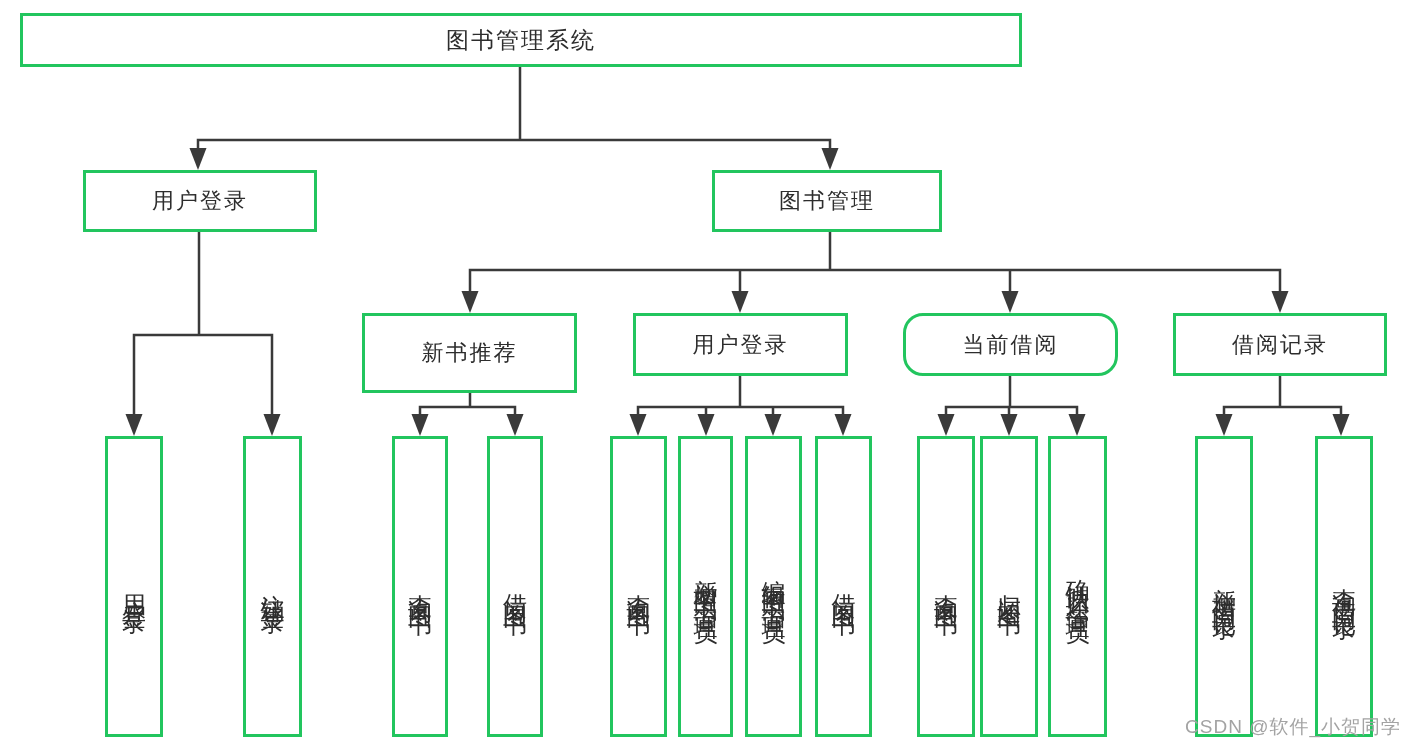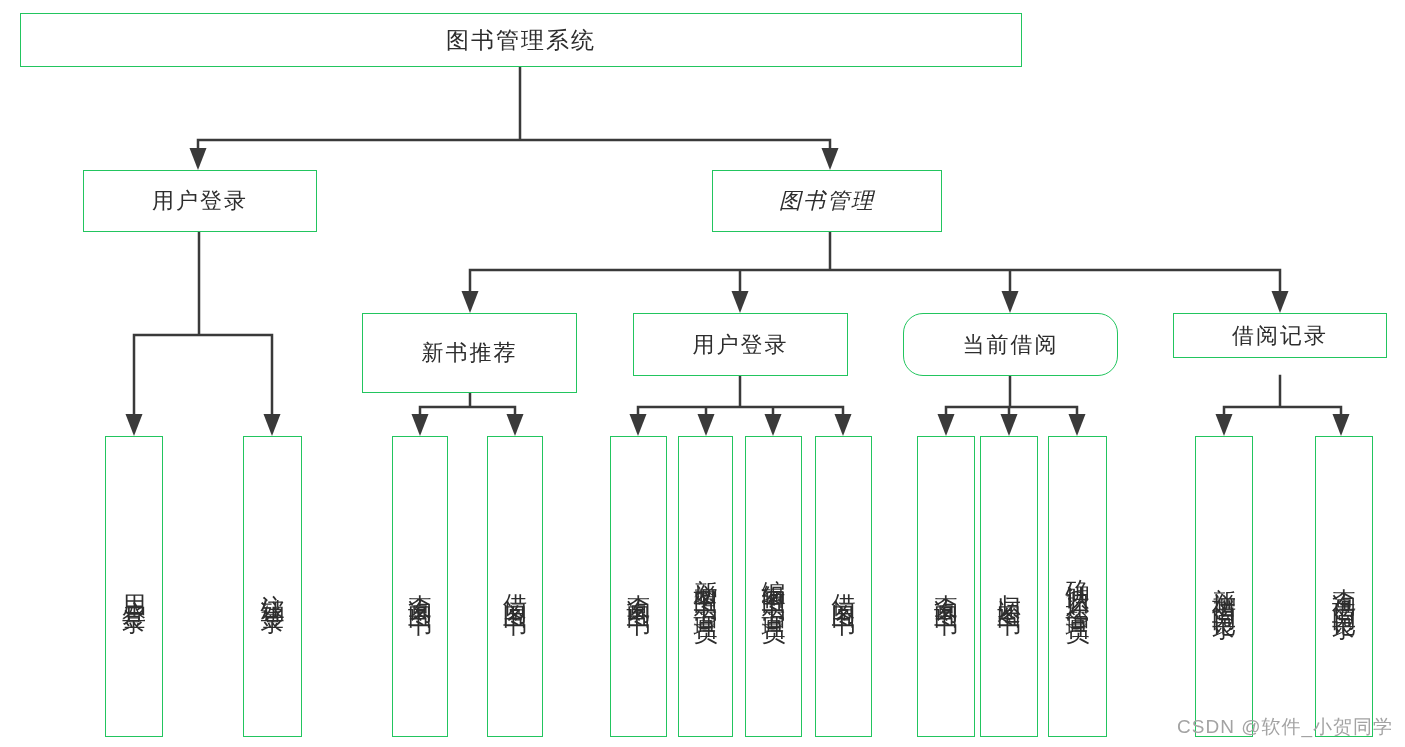--- a/index.html
+++ b/index.html
@@ -14,41 +14,41 @@
   .edges {
     position: absolute;
     left: 0; top: 0;
     width: 1405px; height: 747px;
     pointer-events: none;
   }
   .node {
     position: absolute;
     box-sizing: border-box;
     background: #ffffff;
-    border: 1px solid #22c55e;
+    border: 3px solid #22c55e;
     display: flex;
     align-items: center;
     justify-content: center;
     color: #2d2d2d;
     font-size: 22px;
     letter-spacing: 2px;
     white-space: nowrap;
     z-index: 2;
   }
   .node.root { font-size: 23px; }
   .leaf span {
     writing-mode: vertical-rl;
     text-orientation: mixed;
     font-size: 24px;
     letter-spacing: 6px;
     line-height: 1;
   }
   .watermark {
     position: absolute;
-    right: 12px;
+    right: 4px;
     bottom: 7px;
     font-size: 19px;
     letter-spacing: 1px;
     color: #a3a3a3;
     z-index: 5;
     white-space: nowrap;
   }
 </style>
 </head>
 <body>
@@ -93,34 +93,34 @@
     </g>
   </svg>
 
   <div class="node root" style="left:20px; top:13px; width:1002px; height:54px;">
     <span>图书管理系统</span>
   </div>
 
   <div class="node" style="left:83px; top:170px; width:234px; height:62px;">
     <span>用户登录</span>
   </div>
-  <div class="node" style="left:712px; top:170px; width:230px; height:62px;font-style:italic;">
+  <div class="node" style="left:712px; top:170px; width:230px; height:62px;">
     <span>图书管理</span>
   </div>
 
   <div class="node" style="left:362px; top:313px; width:215px; height:80px;">
     <span>新书推荐</span>
   </div>
   <div class="node" style="left:633px; top:313px; width:215px; height:63px;">
     <span>用户登录</span>
   </div>
   <div class="node" style="left:903px; top:313px; width:215px; height:63px;border-radius:20px;">
     <span>当前借阅</span>
   </div>
-  <div class="node" style="left:1173px; top:313px; width:214px; height:45px;">
+  <div class="node" style="left:1173px; top:313px; width:214px; height:63px;">
     <span>借阅记录</span>
   </div>
 
   <div class="node leaf" style="left:105px; top:436px; width:58px; height:301px;">
     <span>用户登录</span>
   </div>
   <div class="node leaf" style="left:243px; top:436px; width:59px; height:301px;">
     <span>注销登录</span>
   </div>
 

